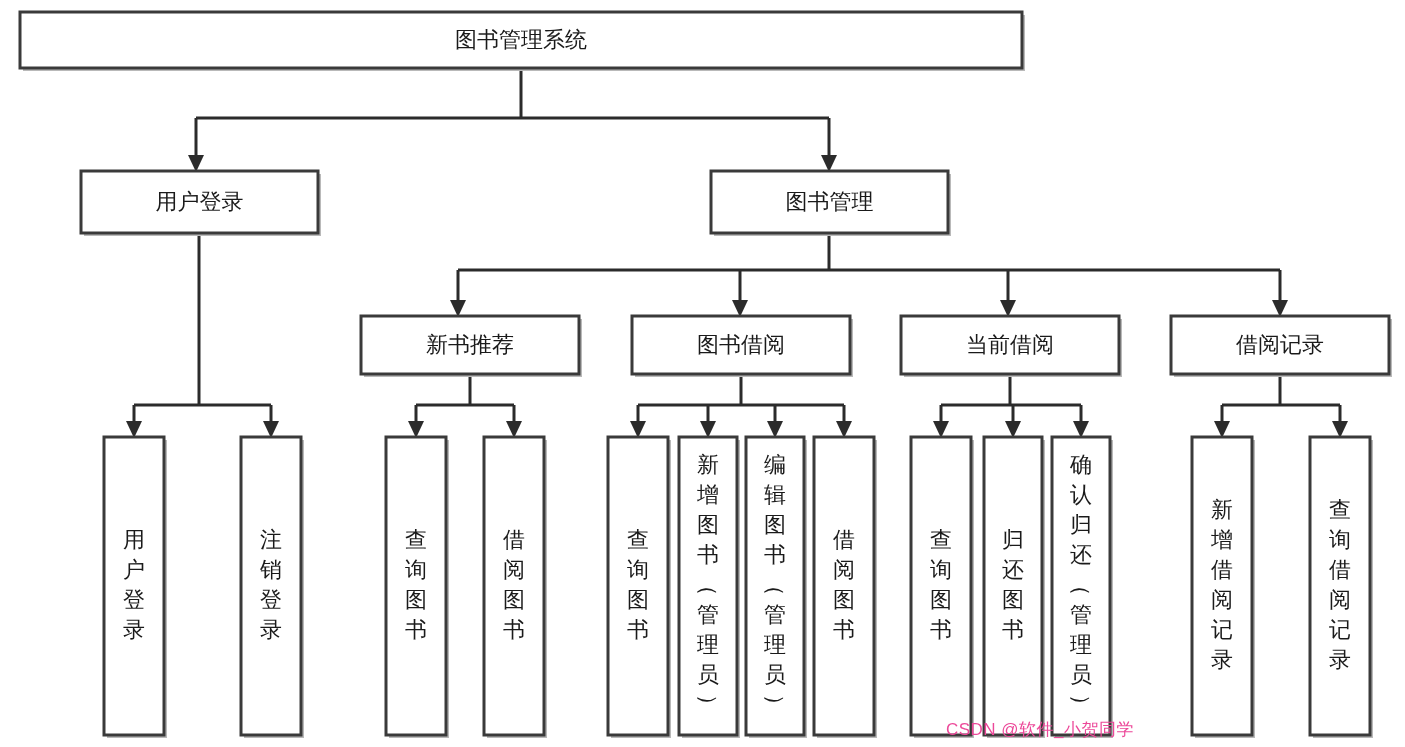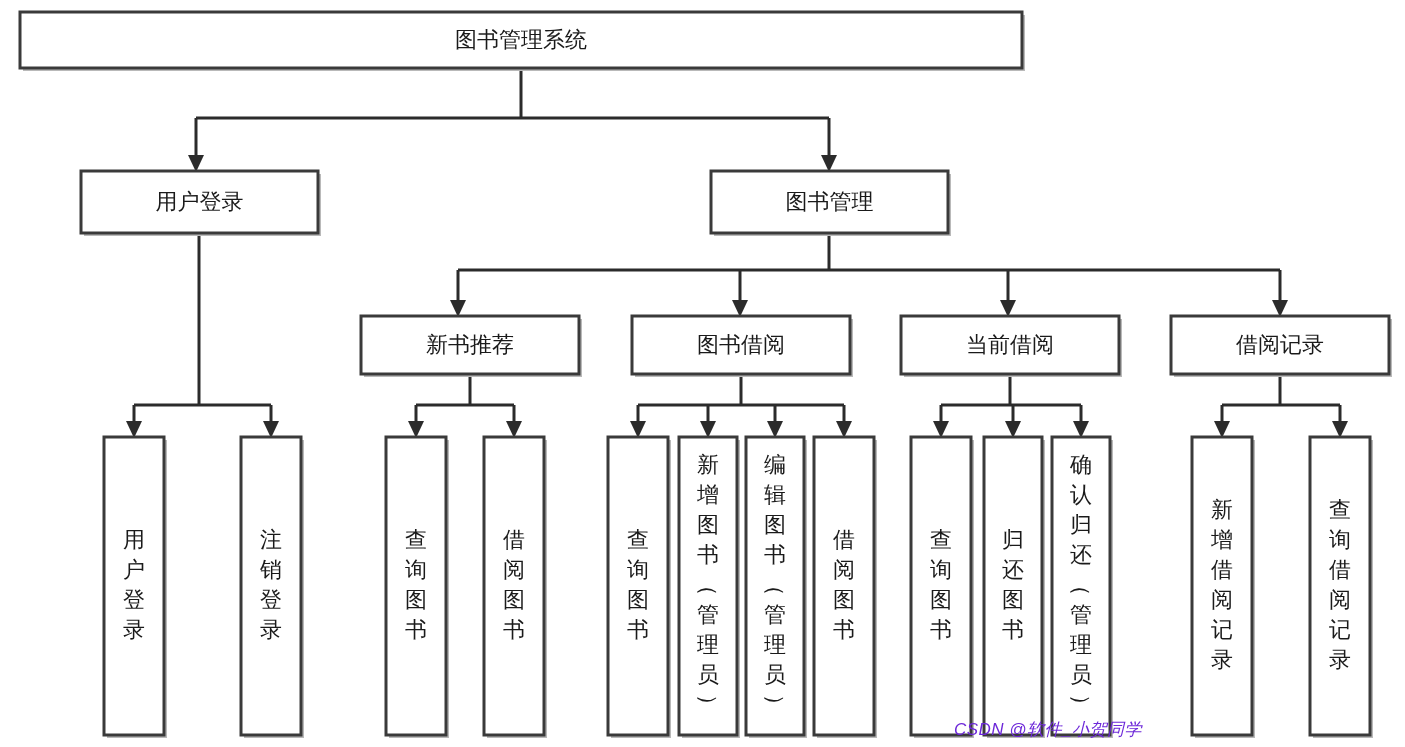--- a/index.html
+++ b/index.html
@@ -53,28 +53,27 @@
     dominant-baseline: middle;
   }
   .node-label-v {
     font-family: "Liberation Sans", "DejaVu Sans", sans-serif;
     font-size: 22px;
     fill: #1a1a1a;
     text-anchor: middle;
   }
   .watermark-text {
     position: absolute;
-    right: 8px;
+    right: 16px;
     bottom: 6px;
     font-family: "Liberation Sans", "DejaVu Sans", sans-serif;
     font-size: 17px;
-    color: #6d28d9;
+    color: #ec4899;
     white-space: nowrap;
     letter-spacing: 0.5px;
-    font-style: italic;
   }
 </style>
 </head>
 <body>
 
 <div id="diagram-root">
   <svg id="flowchart" viewBox="0 0 1405 747">
     <g id="connector-layer">
         <line x1="521" y1="68" x2="521" y2="118" class="connector"></line>
         <line x1="196" y1="118" x2="829" y2="118" class="connector"></line>

